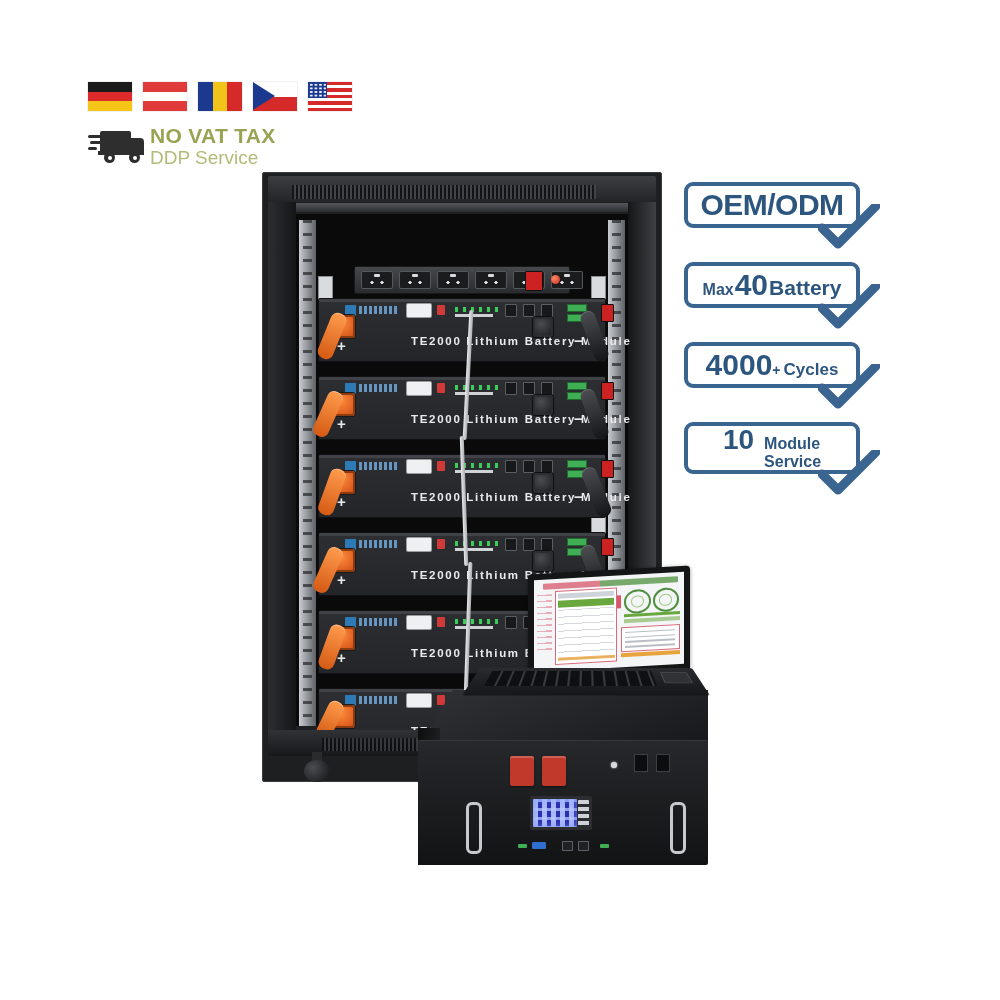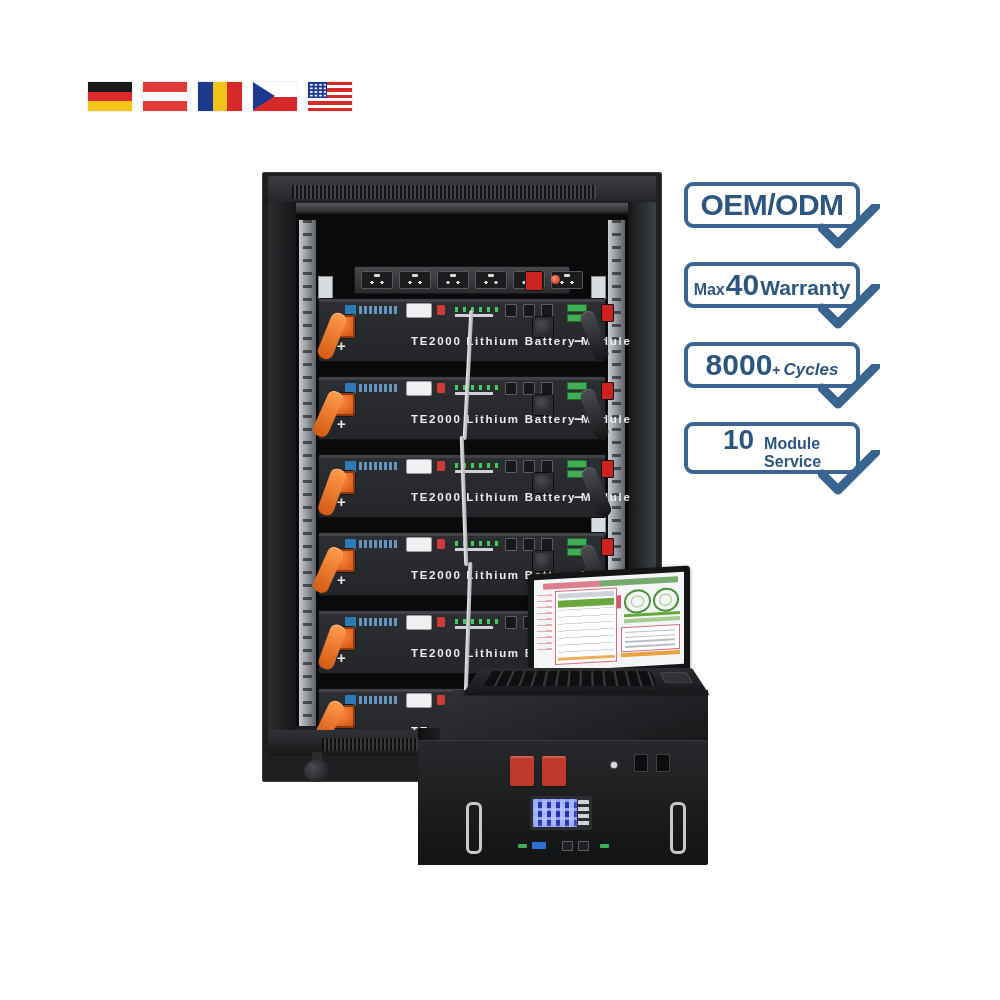--- a/index.html
+++ b/index.html
@@ -71,21 +71,21 @@
       display:flex;align-items:center;justify-content:center;}
   .badge .check{position:absolute;right:-2px;bottom:-14px;width:62px;height:46px;}
   .badge .label{display:flex;align-items:baseline;justify-content:flex-end;
       color:#2d567f;white-space:nowrap;line-height:1;}
   .b-oem .big{font-size:30px;font-weight:bold;letter-spacing:-.5px;}
   .b-par .sm{font-size:16px;font-weight:bold;margin-right:1px;}
   .b-par .big{font-size:30px;font-weight:bold;}
   .b-par .md{font-size:21px;font-weight:bold;margin-left:1px;}
   .b-cyc .big{font-size:30px;font-weight:bold;}
   .b-cyc .sup{font-size:14px;font-weight:bold;vertical-align:super;}
-  .b-cyc .md{font-size:17px;font-weight:bold;margin-left:3px;font-style:italic;}
+  .b-cyc .md{font-size:17px;font-weight:bold;margin-left:3px;}
   .b-war{height:60px;}
   .b-war .big{font-size:28px;font-weight:bold;}
   .b-war .stack{margin-left:10px;text-align:left;line-height:1.08;}
   .b-war .stack span{display:block;font-size:16px;font-weight:bold;}
 
   
   .rack{position:absolute;left:262px;top:172px;width:400px;height:610px;}
   .rack-frame{position:absolute;inset:0;background:#1e1f21;border-radius:3px;
      box-shadow:inset 0 0 0 1px #3a3c40;}
   .rack-top{position:absolute;left:6px;top:4px;right:6px;height:26px;
@@ -275,52 +275,68 @@
       </div>
       <div class="flag fl-us">
         <div class="us-s" style="top:0"></div>
           <div class="us-s" style="top:22.2%"></div>
         <div class="us-s" style="top:44.4%"></div>
           <div class="us-s" style="top:66.6%"></div>
         <div class="us-s" style="top:88.8%"></div>
           <div class="us-c"></div>
       </div>
     </div>
+    <div class="ship-row">
+      <div class="truck">
+        <div class="ln a"></div>
+          <div class="ln b"></div>
+          <div class="ln c"></div>
+        <div class="body"></div>
+          <div class="cab"></div>
+          <div class="base"></div>
+        <div class="w1"></div>
+          <div class="w2"></div>
+      </div>
+      <div class="ship-txt">
+        <div class="t1">NO VAT TAX</div>
+        <div class="t2">DDP Service</div>
+      </div>
+    </div>
   </div>
 
   <div class="features">
 
     <div class="badge b-oem">
       <div class="box">
           <div class="label">
         <span class="big">OEM/ODM</span>
       </div>
         </div>
       <svg class="check" viewBox="0 0 62 46">
         <path d="M4 24 L20 40 L58 2" fill="none" stroke="#3a6590" stroke-width="9" stroke-linecap="round" stroke-linejoin="round"></path>
       </svg>
     </div>
 
     <div class="badge b-par">
       <div class="box">
           <div class="label">
         <span class="sm">Max</span>
         <span class="big">40</span>
-        <span class="md">Warranty</span>
+        <span class="md">Battery</span>
       </div>
         </div>
       <svg class="check" viewBox="0 0 62 46">
         <path d="M4 24 L20 40 L58 2" fill="none" stroke="#3a6590" stroke-width="9" stroke-linecap="round" stroke-linejoin="round"></path>
       </svg>
     </div>
 
     <div class="badge b-cyc">
       <div class="box">
           <div class="label">
-        <span class="big">8000</span>
+        <span class="big">4000</span>
         <span class="sup">+</span>
         <span class="md">Cycles</span>
       </div>
         </div>
       <svg class="check" viewBox="0 0 62 46">
         <path d="M4 24 L20 40 L58 2" fill="none" stroke="#3a6590" stroke-width="9" stroke-linecap="round" stroke-linejoin="round"></path>
       </svg>
     </div>
 
     <div class="badge b-war">

